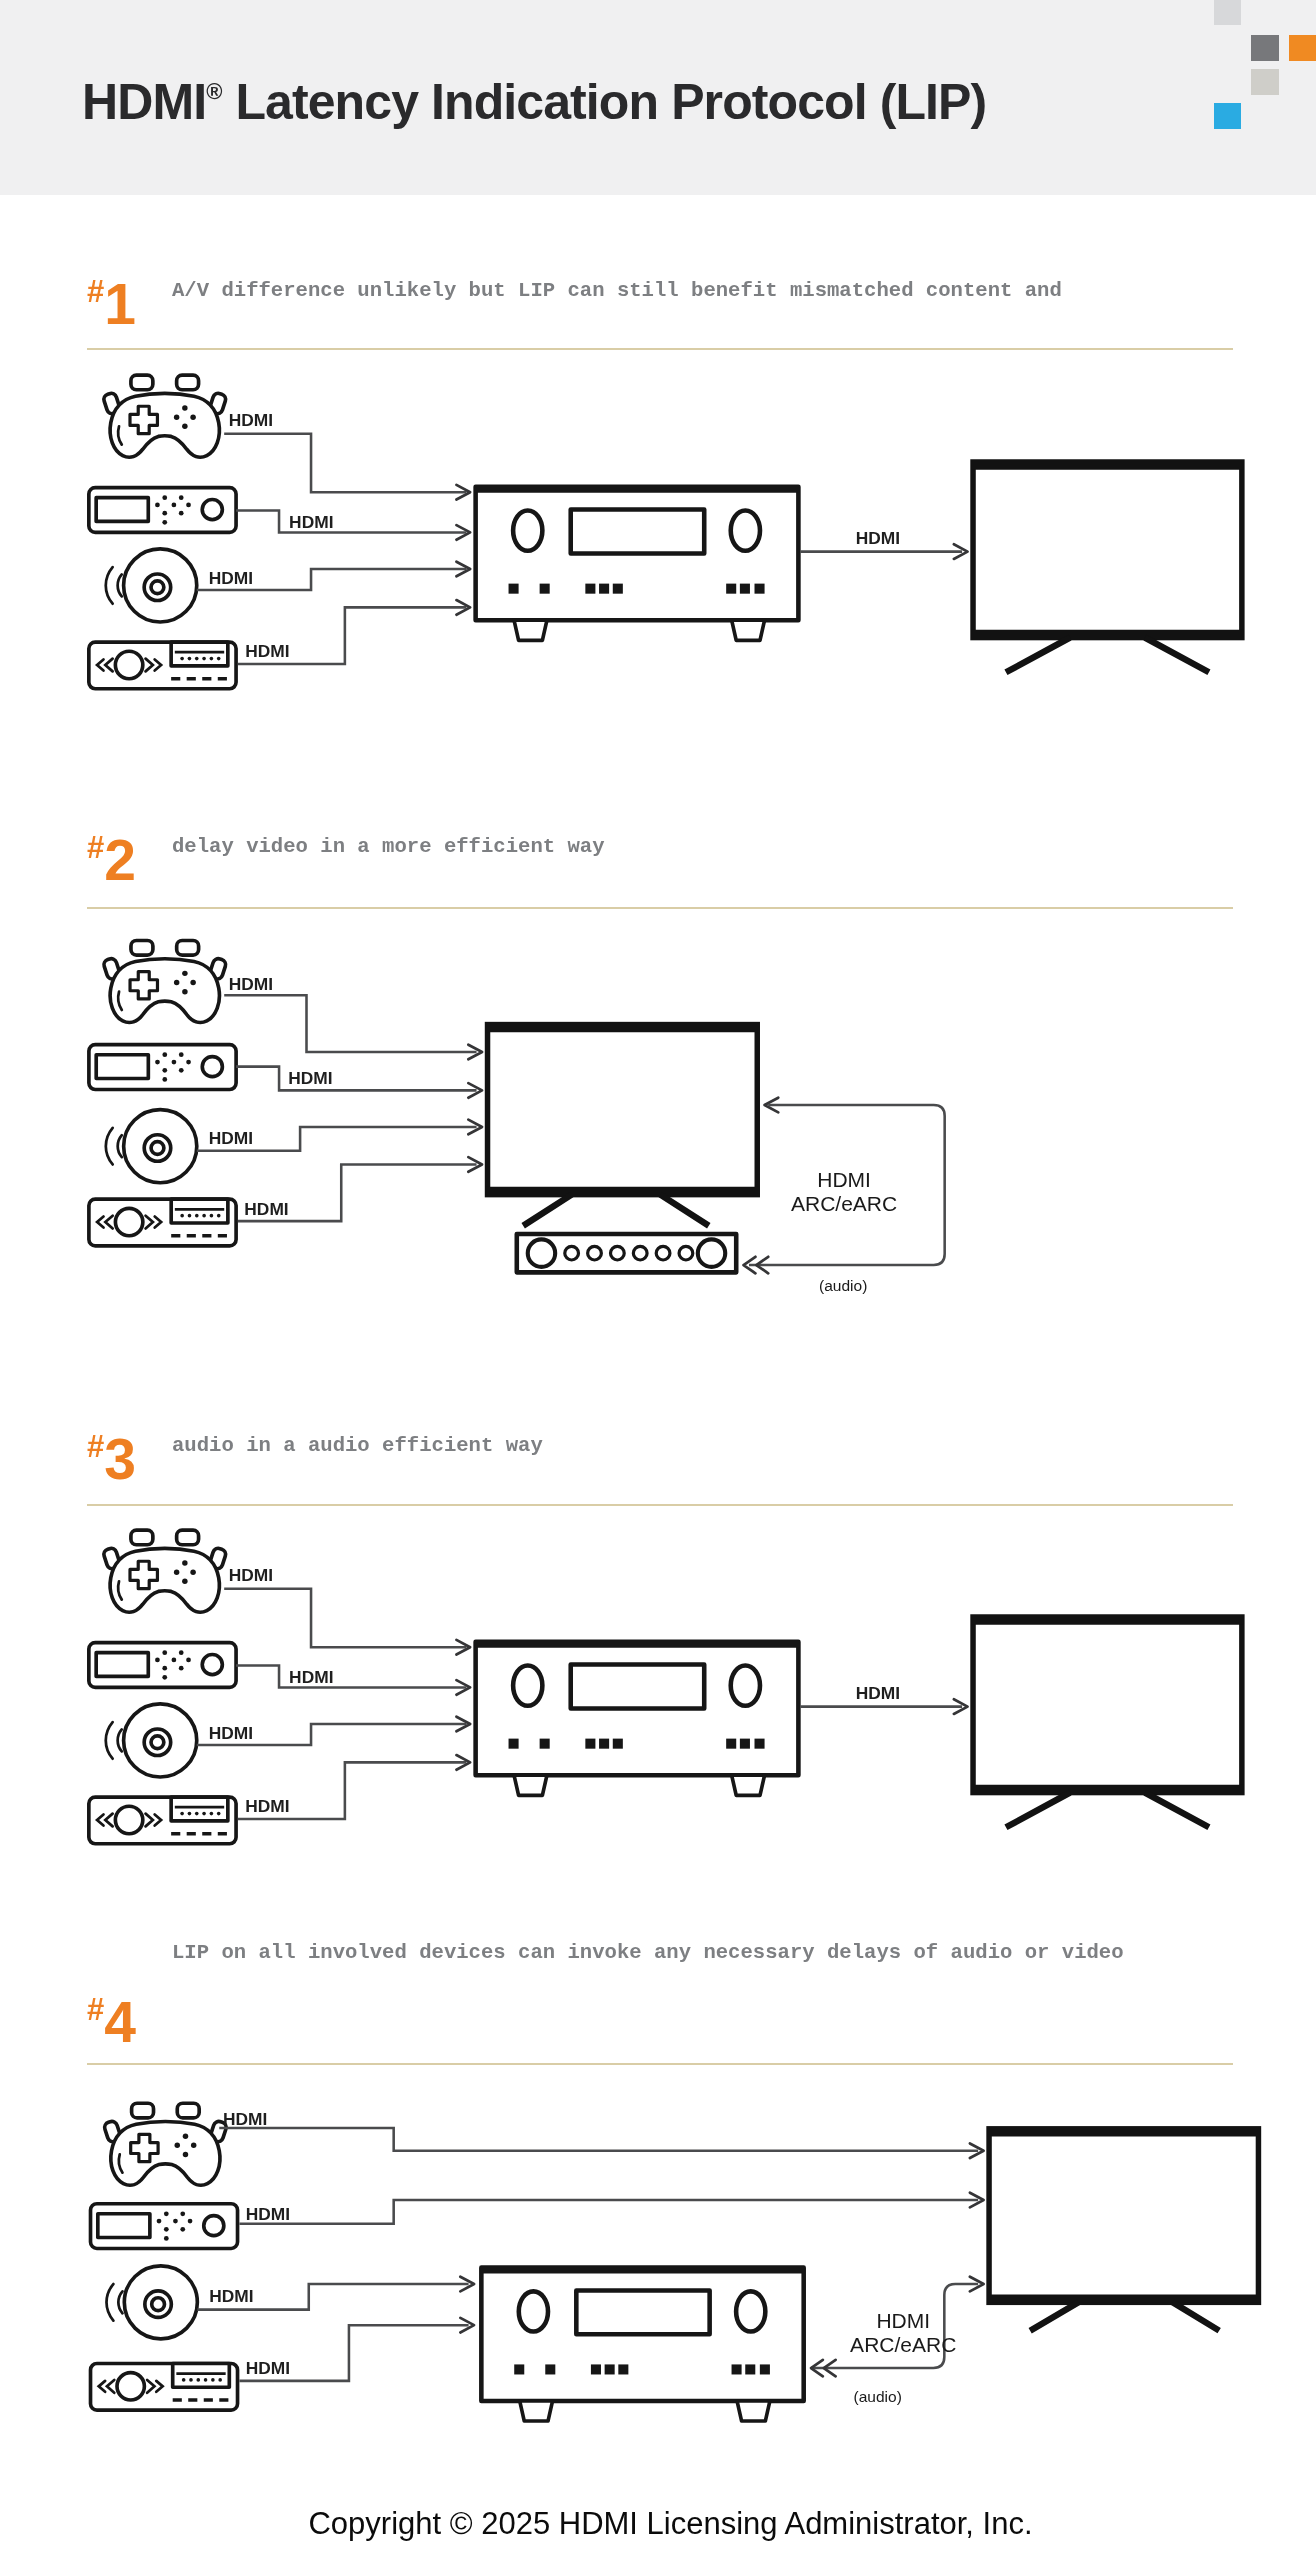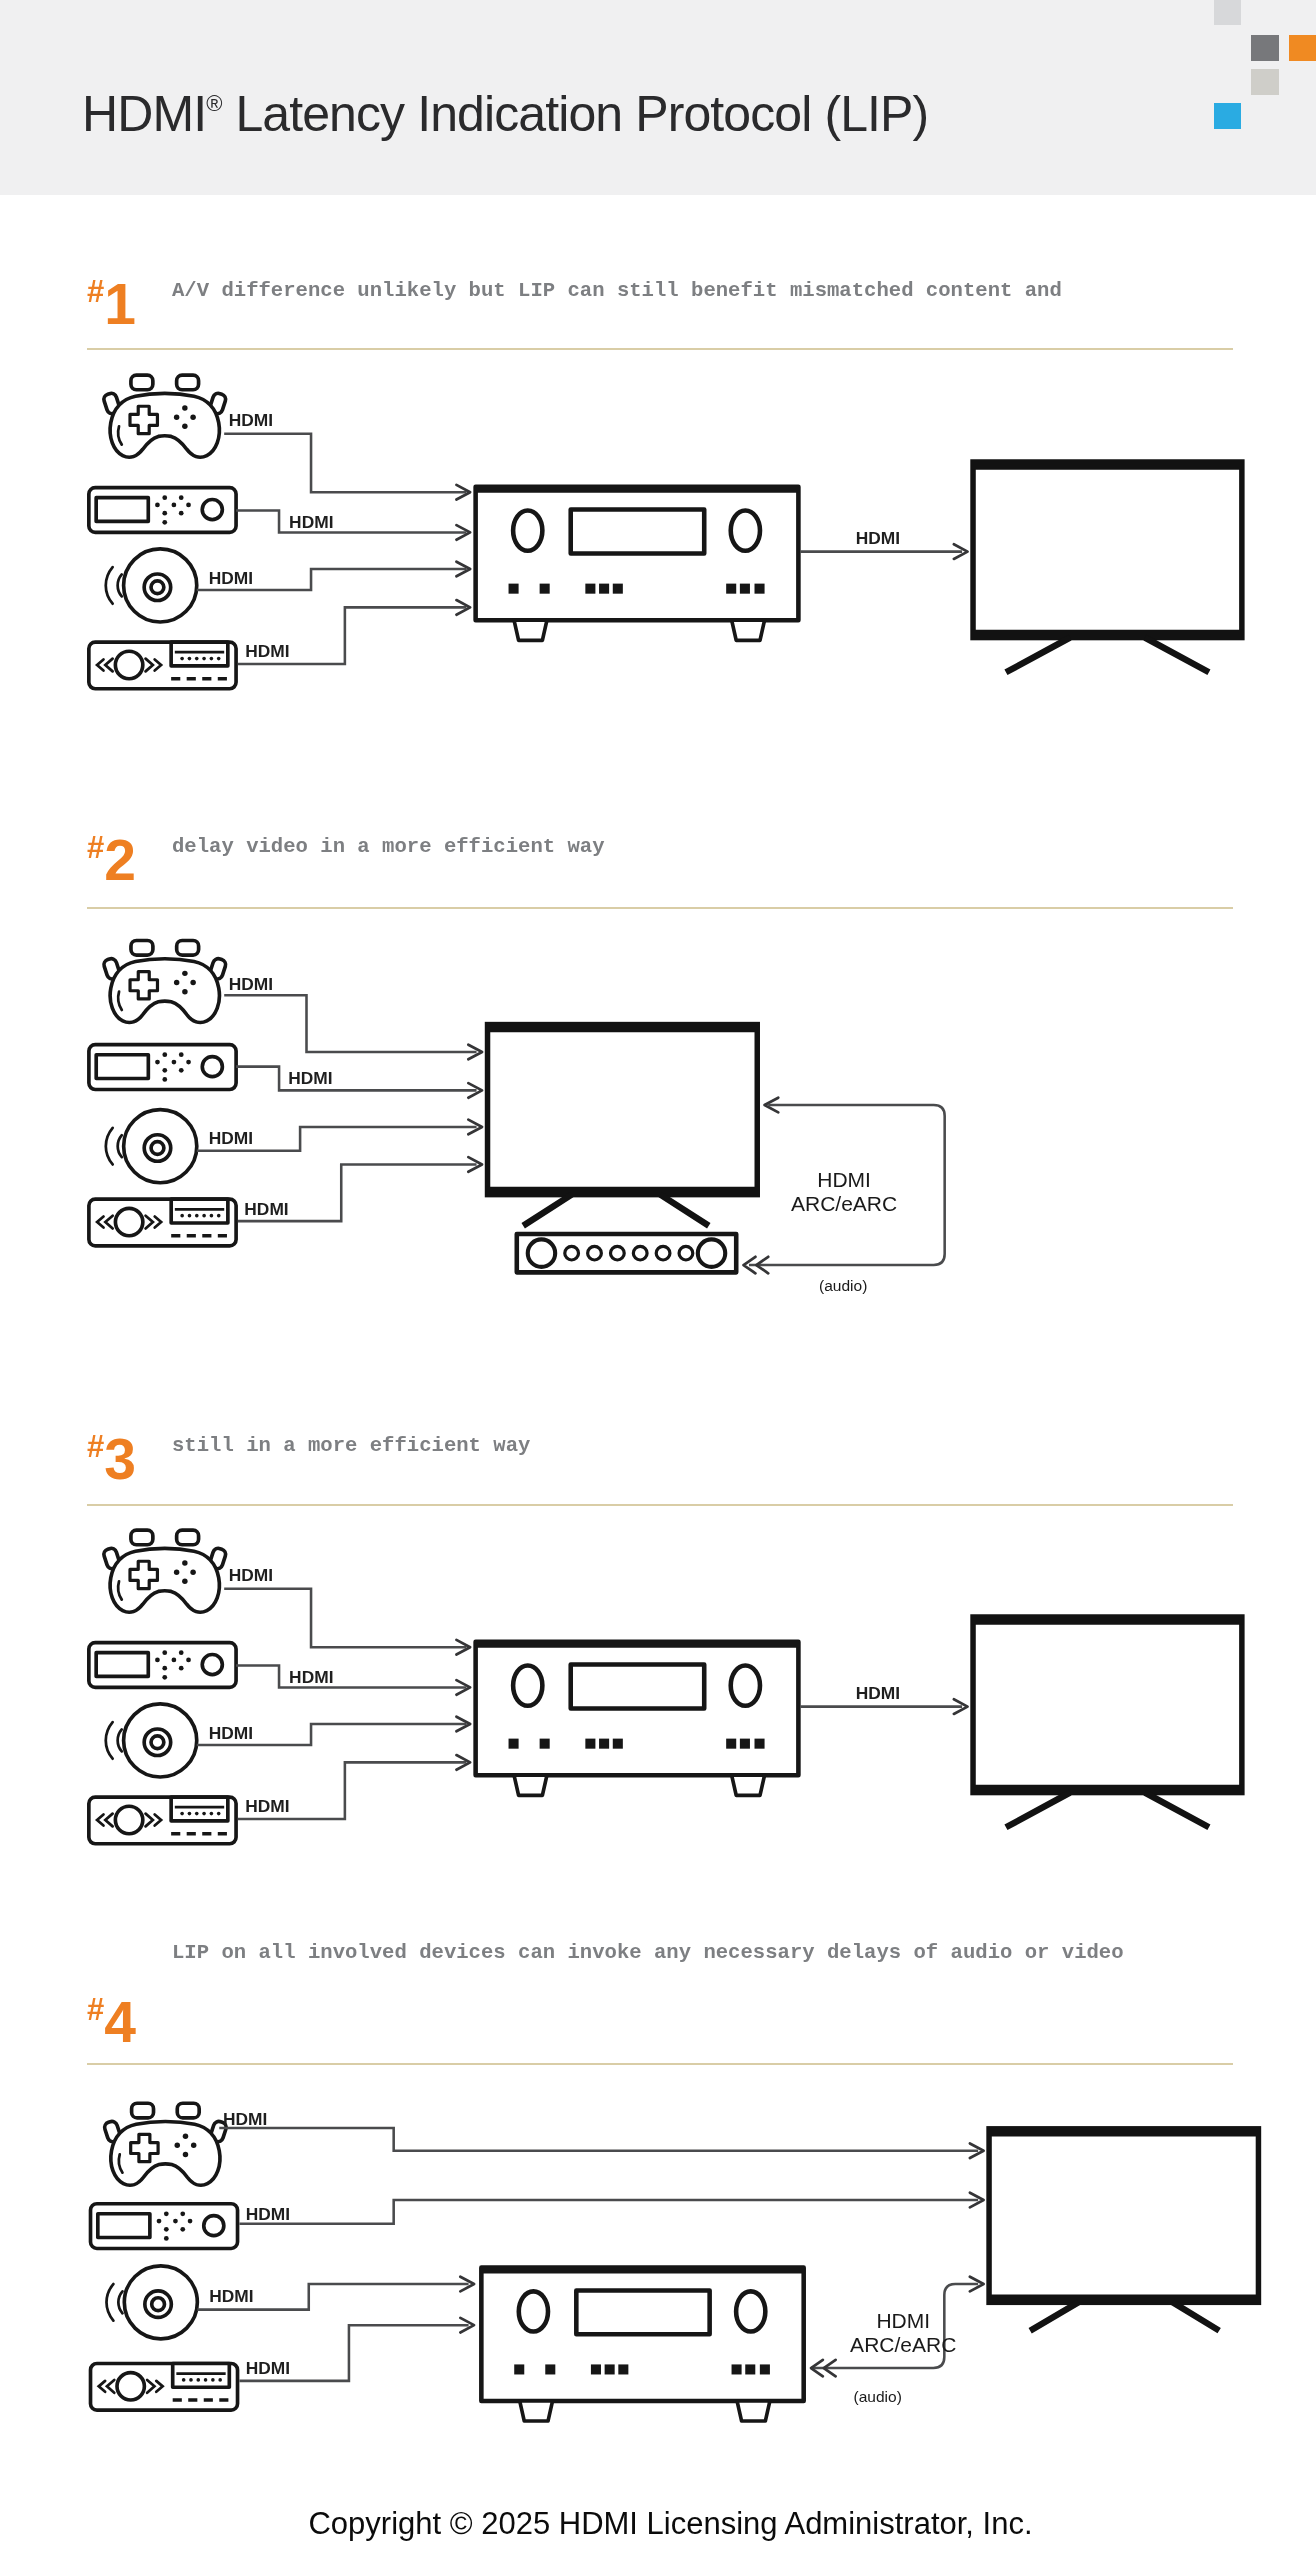--- a/index.html
+++ b/index.html
@@ -1,20 +1,20 @@
 <!DOCTYPE html>
 <html style="font-size:14.6px"><head>
 <meta charset="utf-8">
 <style>
   html,body{margin:0;padding:0;}
   body{width:1317px;height:2576px;position:relative;background:#ffffff;
        font-family:"Liberation Sans",sans-serif;overflow:hidden;}
   .header{position:absolute;left:0;top:0;width:1317px;height:195px;background:#f0f0f1;}
-  .title{position:absolute;left:82px;top:73px;font-size:50px;font-weight:400;
-         letter-spacing:-0.9px;color:#2a2a2c;white-space:nowrap;margin-top:12px;}
+  .title{position:absolute;left:82px;top:73px;font-size:50px;font-weight:700;
+         letter-spacing:-0.9px;color:#2a2a2c;white-space:nowrap;}
   .title sup{font-size:22px;vertical-align:20px;letter-spacing:0;}
   .sq{position:absolute;}
   .sec-num{position:absolute;left:87px;color:#ee7f22;font-weight:700;white-space:nowrap;}
   .sec-num .hash{font-size:31px;vertical-align:22px;}
   .sec-num .digit{font-size:57px;line-height:53px;}
   .sec-text{position:absolute;left:172px;color:#7d7f82;font-weight:700;
             font-size:20.6px;line-height:30px;font-family:Liberation Mono, monospace;}
   .divider{position:absolute;left:87px;width:1146px;height:1.8px;background:#d9cda6;}
   .diagram{position:absolute;left:0;}
   .footer{position:absolute;left:0;top:2506px;width:1317px;text-align:center;
@@ -207,21 +207,21 @@
   <text class="hdmi" x="315" y="175">HDMI</text>
   <text class="hdmi" x="228" y="241">HDMI</text>
   <text class="hdmi" x="267" y="318">HDMI</text>
   <text class="arctxt" x="923" y="288">HDMI</text>
   <text class="arctxt" x="923" y="314">ARC/eARC</text>
   <text class="audiotxt" x="922" y="401">(audio)</text>
 </svg>
 
 <div class="sec-num" style="top:1429px"><span class="hash">#</span><span class="digit">3</span></div>
 <div class="sec-text" style="top:1431px">
-    <div>still in a more efficient way</div>
+    <div>audio in a audio efficient way</div>
 </div>
 <div class="divider" style="top:1504px"></div>
 
 <svg class="diagram" style="top:1521px" width="1317" height="331" viewBox="0 0 1440 362">
   <use href="#gamepad" x="113" y="8"></use>
   <use href="#stb" x="95" y="131"></use>
   <use href="#disc" x="107" y="192"></use>
   <use href="#spk" x="95" y="300"></use>
   <use href="#avr" x="518" y="130"></use>
   <g>

